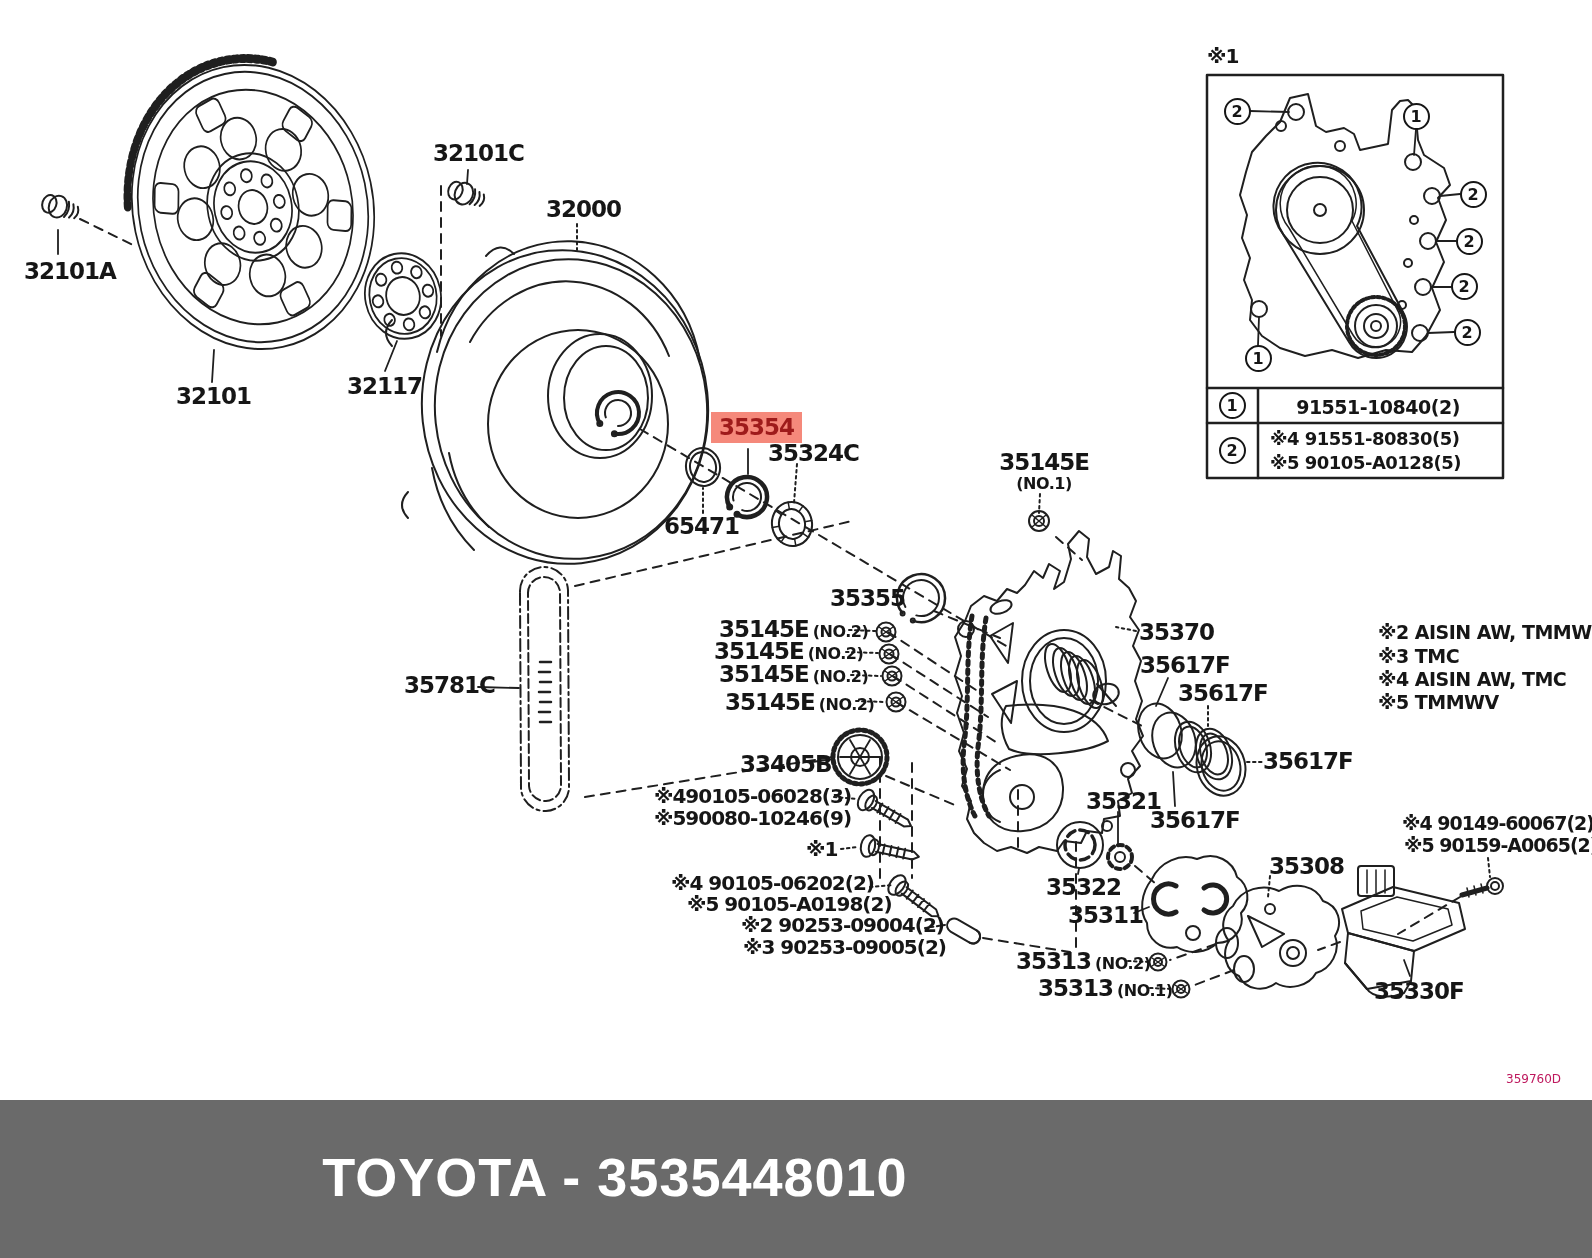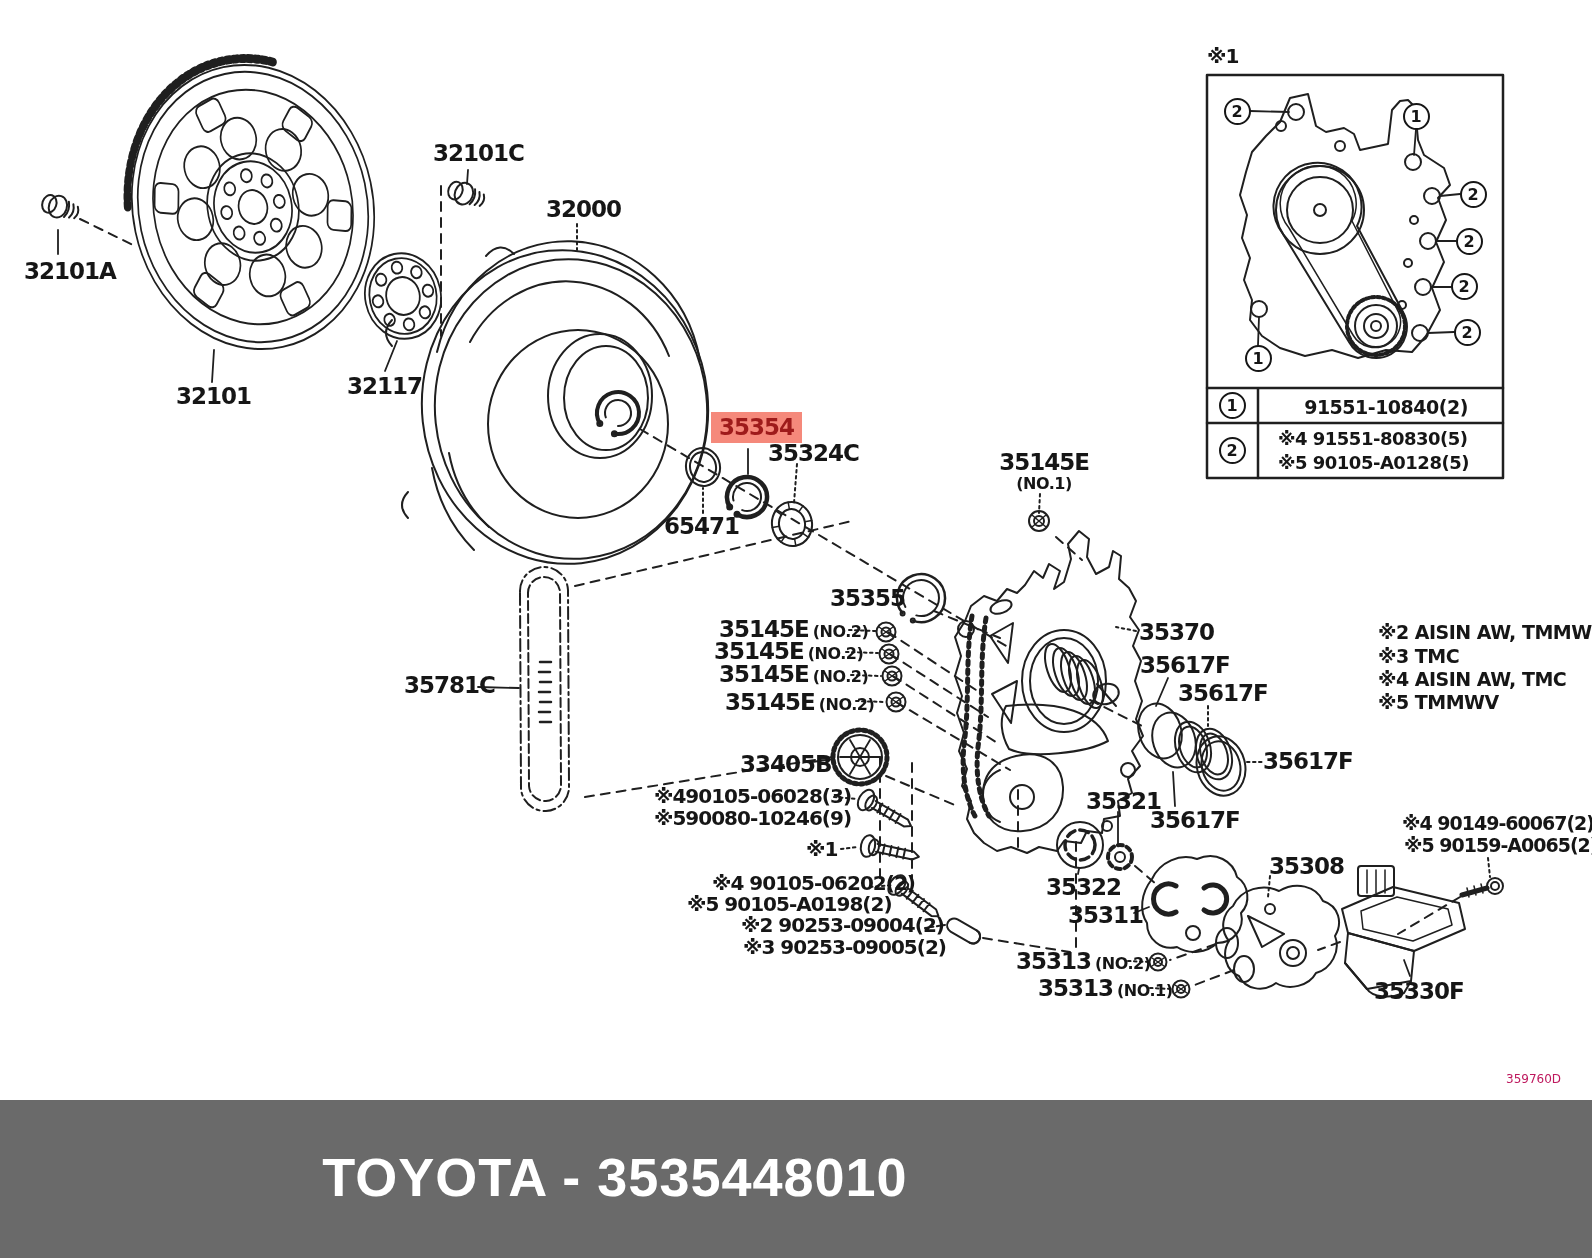--- a/index.html
+++ b/index.html
@@ -20,21 +20,21 @@
   .hl { background:#f5897b; color:#9e1b1b; padding:3px 8px 4px 8px; }
   .legend-line { position:absolute; font-weight:bold; color:#161616; font-size:19px;
     letter-spacing:-0.5px; white-space:nowrap; z-index:3; }
   .callout {
     position:absolute; width:27px; height:27px; box-sizing:border-box;
     border:2.5px solid #161616; border-radius:50%; background:#fff;
     display:flex; align-items:center; justify-content:center;
     font-size:16px; font-weight:bold; color:#161616; z-index:3;
   }
   .tbl-text { position:absolute; font-weight:bold; color:#161616; font-size:19px;
-    letter-spacing:-0.5px; white-space:nowrap; z-index:3;margin-left:8px; }
+    letter-spacing:-0.5px; white-space:nowrap; z-index:3; }
   .tbl-text.sm { font-size:18px; }
   .code { position:absolute; font-weight:400; color:#be185d; font-size:12px; z-index:3; }
   .footer-bar {
     position:absolute; left:0; top:1100px; width:1592px; height:158px;
     background:#6a6a6a; z-index:4;
   }
   .footer-text {
     position:absolute; top:50%; transform:translate(-50%,-54%);
     color:#ffffff; font-family:"Liberation Sans", sans-serif;
     font-size:54px; font-weight:700; letter-spacing:1px; white-space:nowrap;
@@ -439,21 +439,21 @@
 <div class="lbl" style="left:830px;top:586px">35355</div>
 <div class="lbl" style="left:719px;top:617px"><span>35145E</span><span class="sub">(NO.2)</span></div>
 <div class="lbl" style="left:714px;top:639px"><span>35145E</span><span class="sub">(NO.2)</span></div>
 <div class="lbl" style="left:719px;top:662px"><span>35145E</span><span class="sub">(NO.2)</span></div>
 <div class="lbl" style="left:725px;top:690px"><span>35145E</span><span class="sub">(NO.2)</span></div>
 <div class="lbl" style="left:404px;top:673px">35781C</div>
 <div class="lbl" style="left:740px;top:752px">33405B</div>
 <div class="lbl pn" style="left:654px;top:786px">※490105-06028(3)</div>
 <div class="lbl pn" style="left:654px;top:808px">※590080-10246(9)</div>
 <div class="lbl pn" style="left:806px;top:839px">※1</div>
-<div class="lbl pn" style="left:712px;top:873px">※4 90105-06202(2)</div>
+<div class="lbl pn" style="left:671px;top:873px">※4 90105-06202(2)</div>
 <div class="lbl pn" style="left:687px;top:894px">※5 90105-A0198(2)</div>
 <div class="lbl pn" style="left:741px;top:915px">※2 90253-09004(2)</div>
 <div class="lbl pn" style="left:743px;top:937px">※3 90253-09005(2)</div>
 <div class="lbl" style="left:1139px;top:620px">35370</div>
 <div class="lbl" style="left:1140px;top:653px">35617F</div>
 <div class="lbl" style="left:1178px;top:681px">35617F</div>
 <div class="lbl" style="left:1263px;top:749px">35617F</div>
 <div class="lbl" style="left:1150px;top:808px">35617F</div>
 <div class="lbl" style="left:1086px;top:789px">35321</div>
 <div class="lbl" style="left:1046px;top:875px">35322</div>

